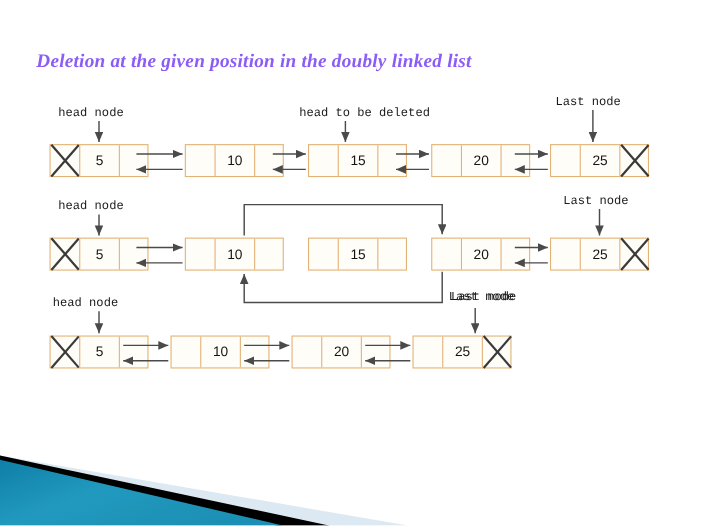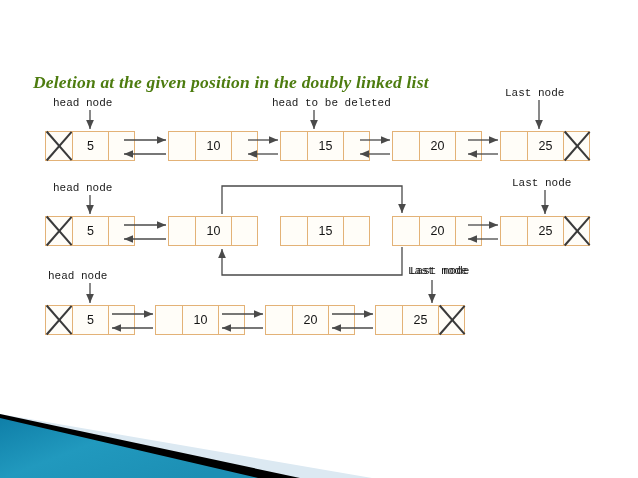--- a/index.html
+++ b/index.html
@@ -19,23 +19,22 @@
   
   #slide-title {
     position: absolute;
     left: 33px;
     top: 45px;
     font-family: "Liberation Serif", serif;
     font-style: italic;
     font-size: 17.5px;
     font-weight: 700;
     letter-spacing: 0.2px;
-    color: #4d7c0f;
+    color: #8b5cf6;
     white-space: nowrap;
-    margin-top: 27px;
   }
 
   
   #diagram {
     position: absolute;
     left: 0;
     top: 0;
     width: 638px;
     height: 400px;
   }

